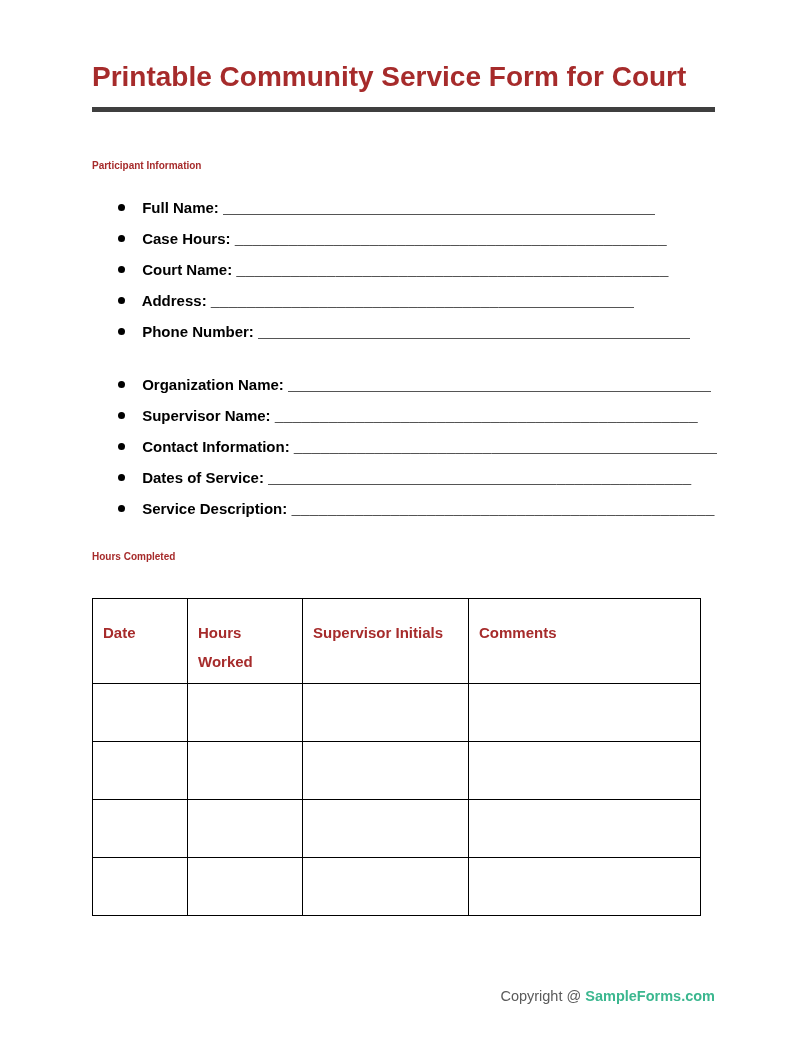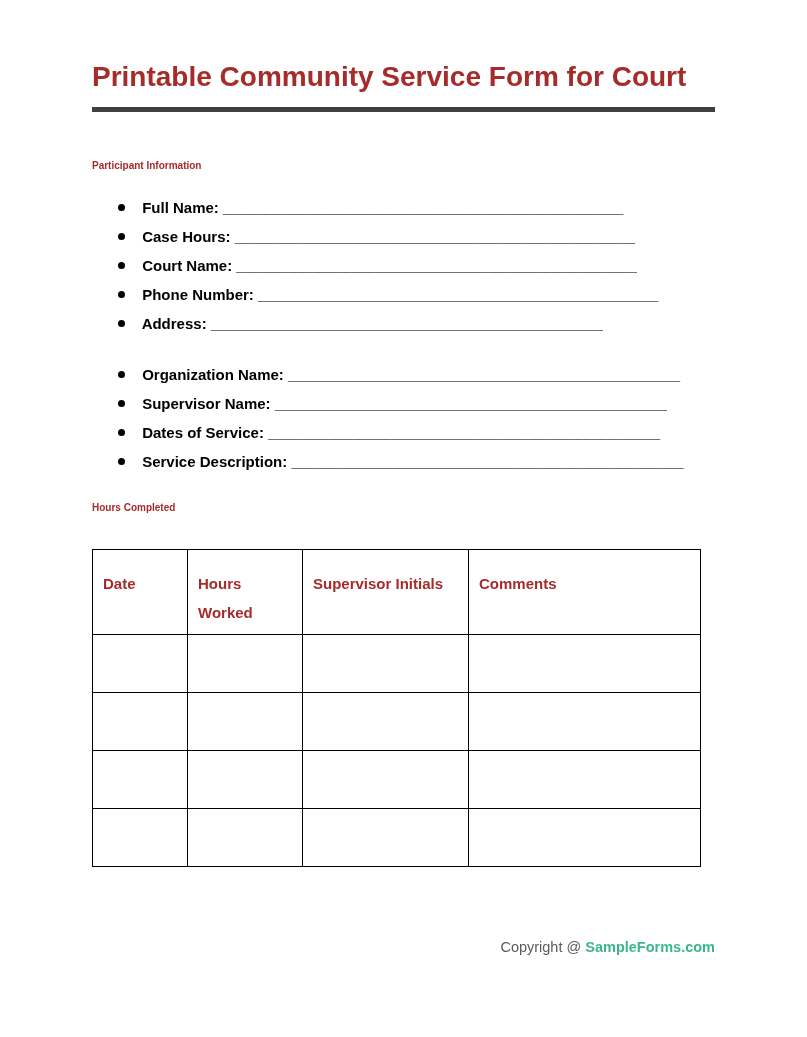--- a/index.html
+++ b/index.html
@@ -64,20 +64,21 @@
     width: 7px;
     height: 7px;
     background: #000;
     border-radius: 50%;
     margin-right: 13px;
     vertical-align: 2px;
   }
   .blank-line {
     font-weight: 700;
     letter-spacing: 0;
+    font-family: Liberation Mono, monospace;
   }
 
   table.hours-table {
     margin-top: 36px;
     width: 608px;
     border-collapse: collapse;
     table-layout: fixed;
   }
   table.hours-table th,
   table.hours-table td {
@@ -130,41 +131,46 @@
         <span class="field-label">Case Hours:</span>
         <span class="blank-line">________________________________________________</span>
       </li>
       <li>
         <span class="dot"></span>
         <span class="field-label">Court Name:</span>
         <span class="blank-line">________________________________________________</span>
       </li>
       <li>
         <span class="dot"></span>
+        <span class="field-label">Address:</span>
+        <span class="blank-line">_______________________________________________</span>
+      </li>
+      <li>
+        <span class="dot"></span>
         <span class="field-label">Phone Number:</span>
         <span class="blank-line">________________________________________________</span>
-      </li>
-      <li>
-        <span class="dot"></span>
-        <span class="field-label">Address:</span>
-        <span class="blank-line">_______________________________________________</span>
       </li>
     </ul>
   </section>
 
   <section>
     <ul class="field-list">
       <li>
         <span class="dot"></span>
         <span class="field-label">Organization Name:</span>
         <span class="blank-line">_______________________________________________</span>
       </li>
       <li>
         <span class="dot"></span>
         <span class="field-label">Supervisor Name:</span>
+        <span class="blank-line">_______________________________________________</span>
+      </li>
+      <li>
+        <span class="dot"></span>
+        <span class="field-label">Contact Information:</span>
         <span class="blank-line">_______________________________________________</span>
       </li>
       <li>
         <span class="dot"></span>
         <span class="field-label">Dates of Service:</span>
         <span class="blank-line">_______________________________________________</span>
       </li>
       <li>
         <span class="dot"></span>
         <span class="field-label">Service Description:</span>

